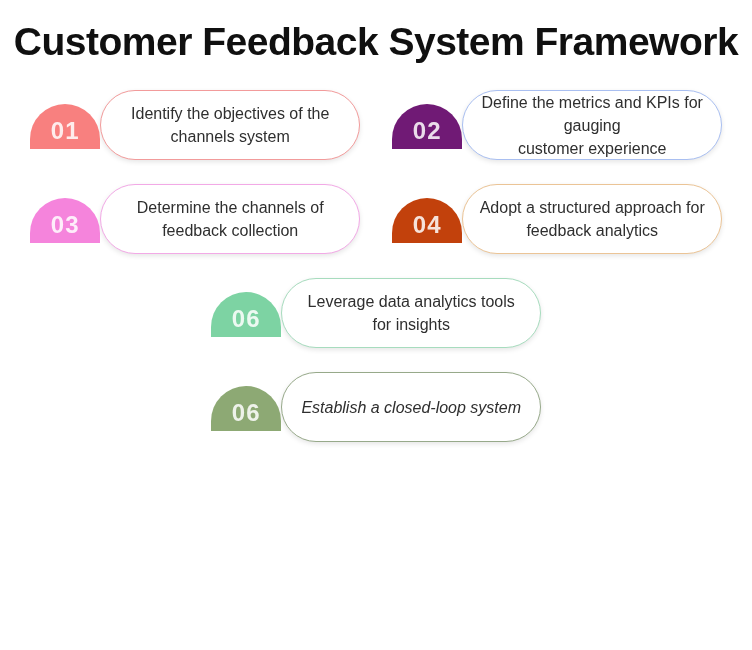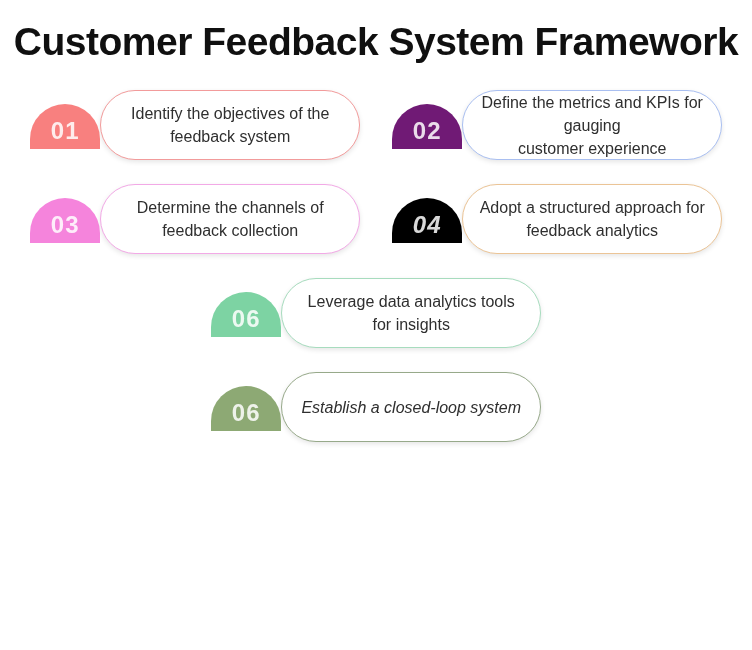--- a/index.html
+++ b/index.html
@@ -80,21 +80,21 @@
 <div class="page">
   <h1 class="title">Customer Feedback System Framework</h1>
   <div class="rows" id="rows">
       <div class="row">
   <div class="card">
     <div class="badge" style="background: rgb(248, 128, 127);">
       <span class="num">01</span>
     </div>
     <div class="pill" style="border-color: rgb(242, 155, 155);">
       <span class="label">Identify the objectives of the
-feedback system</span>
+channels system</span>
     </div>
   </div>
 
   <div class="card">
     <div class="badge" style="background: #701a75;">
       <span class="num">02</span>
     </div>
     <div class="pill" style="border-color: rgb(169, 191, 241);">
       <span class="label">Define the metrics and KPIs for gauging
 customer experience</span>
@@ -106,21 +106,21 @@
     <div class="badge" style="background: rgb(245, 132, 220);">
       <span class="num">03</span>
     </div>
     <div class="pill" style="border-color: rgb(242, 169, 230);">
       <span class="label">Determine the channels of
 feedback collection</span>
     </div>
   </div>
 
   <div class="card">
-    <div class="badge" style="background: #000000; font-style: italic;">
+    <div class="badge" style="background: #c2410c;">
       <span class="num">04</span>
     </div>
     <div class="pill" style="border-color: rgb(235, 196, 150);">
       <span class="label">Adopt a structured approach for
 feedback analytics</span>
     </div>
   </div>
 </div>
       <div class="row">
 

